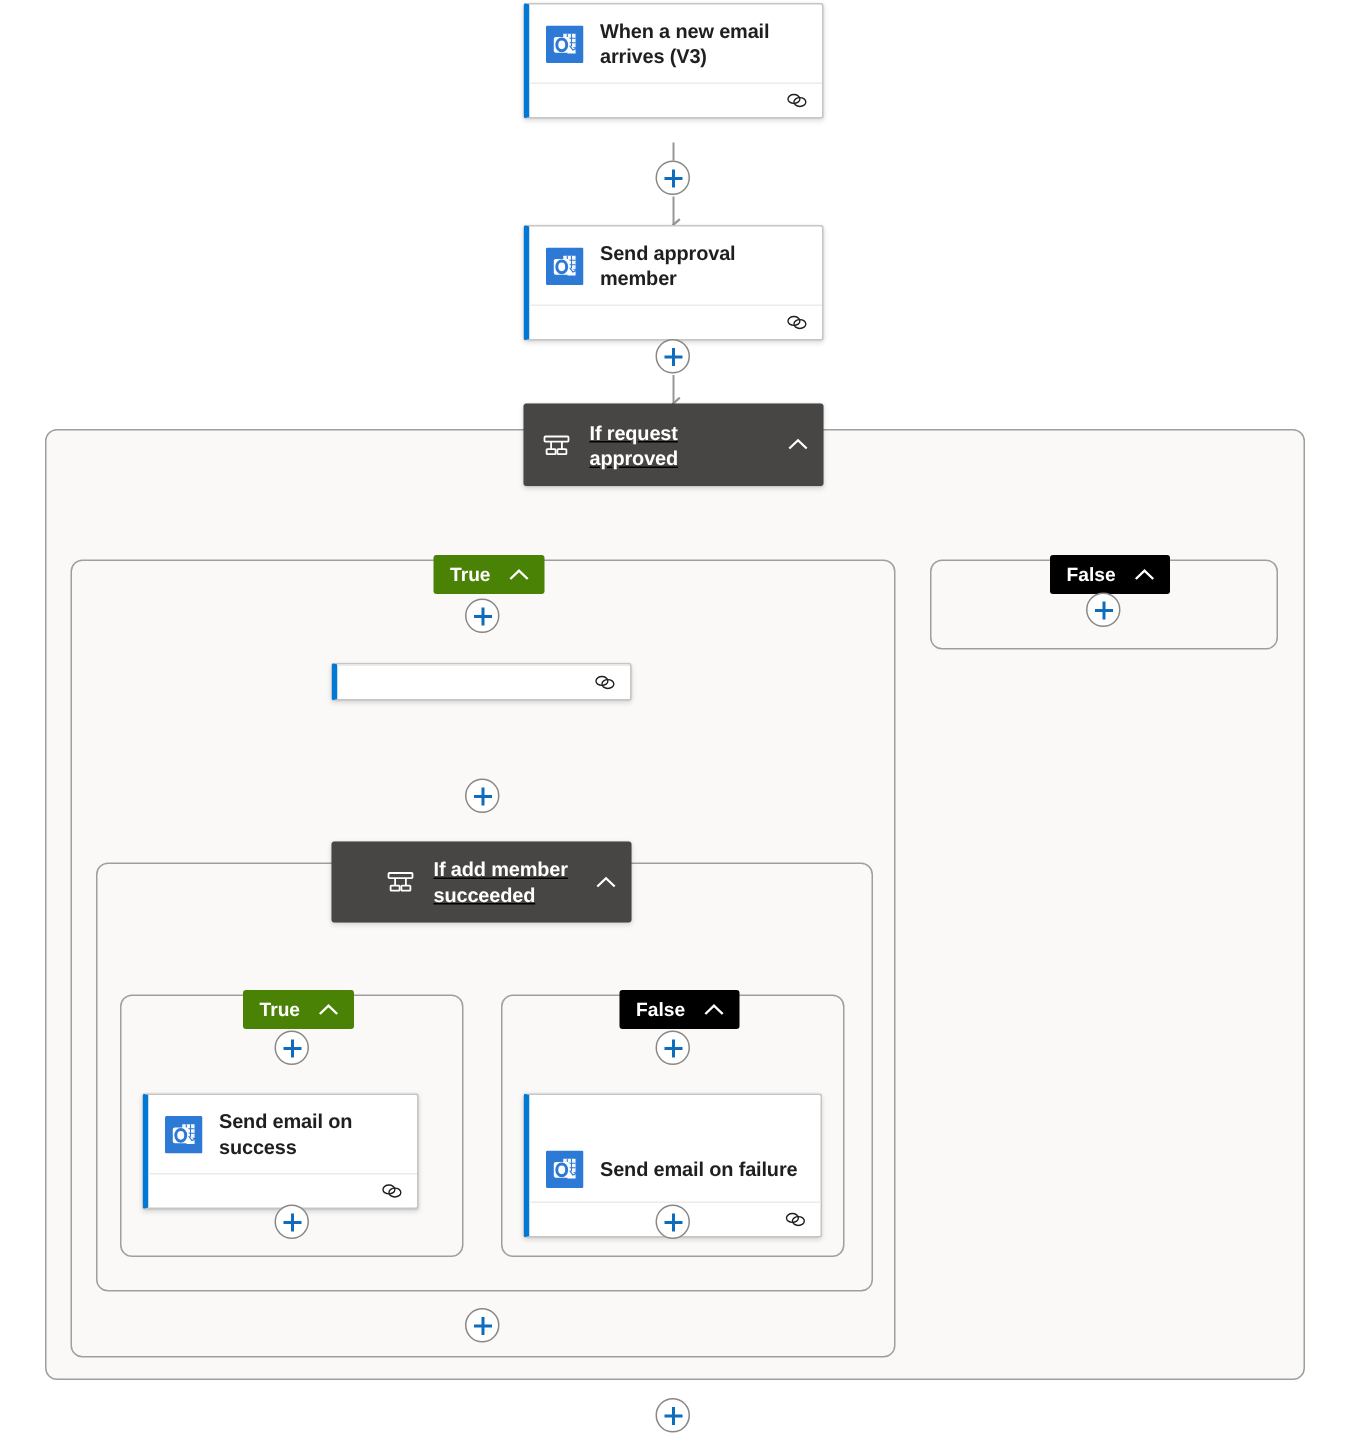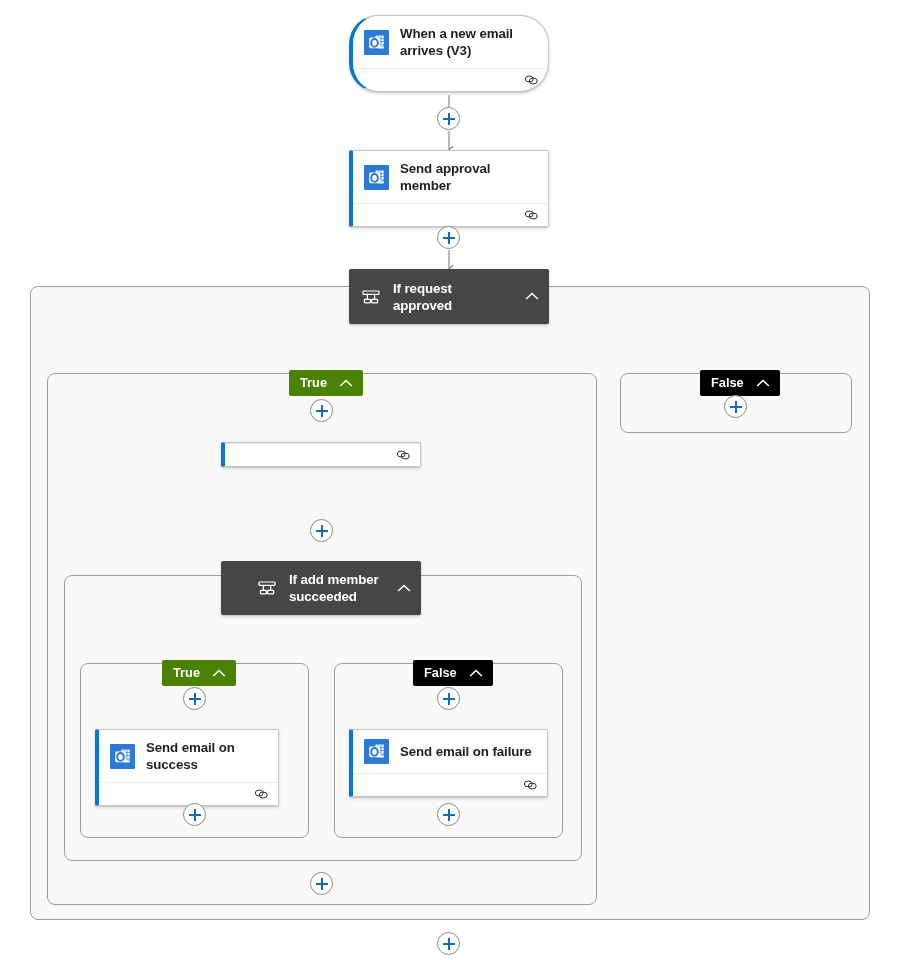--- a/index.html
+++ b/index.html
@@ -83,20 +83,21 @@
     position: absolute;
     width: 200px;
     background: #484644;
     border-radius: 2px;
     box-shadow: 0 1.6px 3.6px rgba(0,0,0,.13), 0 .3px .9px rgba(0,0,0,.10);
     display: flex;
     align-items: center;
     padding: 9px 10px 9px 11px;
     gap: 11px;
     z-index: 5;
+    text-decoration: underline;
   }
   .cond-ico { width: 22px; height: 22px; flex: 0 0 22px; }
   .cond-title {
     font-size: 13.3px;
     font-weight: 700;
     color: #ffffff;
     line-height: 17px;
     flex: 1 1 auto;
     letter-spacing: -.1px;
   }
@@ -183,21 +184,21 @@
   <div class="scope" style="left:47px; top:373px; width:550px; height:532px;"></div>
 
   <div class="scope" style="left:620px; top:373px; width:232px; height:60px;"></div>
 
   <div class="scope" style="left:64px; top:575px; width:518px; height:286px;"></div>
 
   <div class="scope" style="left:80px; top:663px; width:229px; height:175px;"></div>
 
   <div class="scope" style="left:334px; top:663px; width:229px; height:175px;"></div>
 
-  <div class="card" style="left:349px; top:15px;border-radius:29px;">
+  <div class="card" style="left:349px; top:2px;">
     <div class="card-top">
       <svg class="appico" viewBox="0 0 25 25">
         <rect width="25" height="25" fill="#2C7AD6"></rect>
         <rect x="11.5" y="5.5" width="8.2" height="9" fill="#ffffff" opacity=".95"></rect>
         <g stroke="#2C7AD6" stroke-width=".7">
           <line x1="11.5" y1="8.5" x2="19.7" y2="8.5"></line>
           <line x1="11.5" y1="11.5" x2="19.7" y2="11.5"></line>
           <line x1="14.2" y1="5.5" x2="14.2" y2="14.5"></line>
           <line x1="17" y1="5.5" x2="17" y2="14.5"></line>
         </g>
@@ -327,21 +328,21 @@
     </div>
     <div class="card-foot">
       <svg class="link-ico" viewBox="0 0 16 13">
         <ellipse cx="5.6" cy="5.4" rx="4.3" ry="3.2" fill="none" stroke="#201f1e" stroke-width="1"></ellipse>
         <ellipse cx="9.9" cy="7.6" rx="4.3" ry="3.2" fill="none" stroke="#201f1e" stroke-width="1"></ellipse>
       </svg>
     </div>
   </div>
 
   <div class="card" style="left:349px; top:729px; width:199px;">
-    <div class="card-top" style="min-height:40px;">
+    <div class="card-top" style="min-height:40px;margin-top:28px;">
       <svg class="appico" viewBox="0 0 25 25">
         <rect width="25" height="25" fill="#2C7AD6"></rect>
         <rect x="11.5" y="5.5" width="8.2" height="9" fill="#ffffff" opacity=".95"></rect>
         <g stroke="#2C7AD6" stroke-width=".7">
           <line x1="11.5" y1="8.5" x2="19.7" y2="8.5"></line>
           <line x1="11.5" y1="11.5" x2="19.7" y2="11.5"></line>
           <line x1="14.2" y1="5.5" x2="14.2" y2="14.5"></line>
           <line x1="17" y1="5.5" x2="17" y2="14.5"></line>
         </g>
         <rect x="5.2" y="7.6" width="10.6" height="10.6" rx="1.4" fill="#ffffff"></rect>

